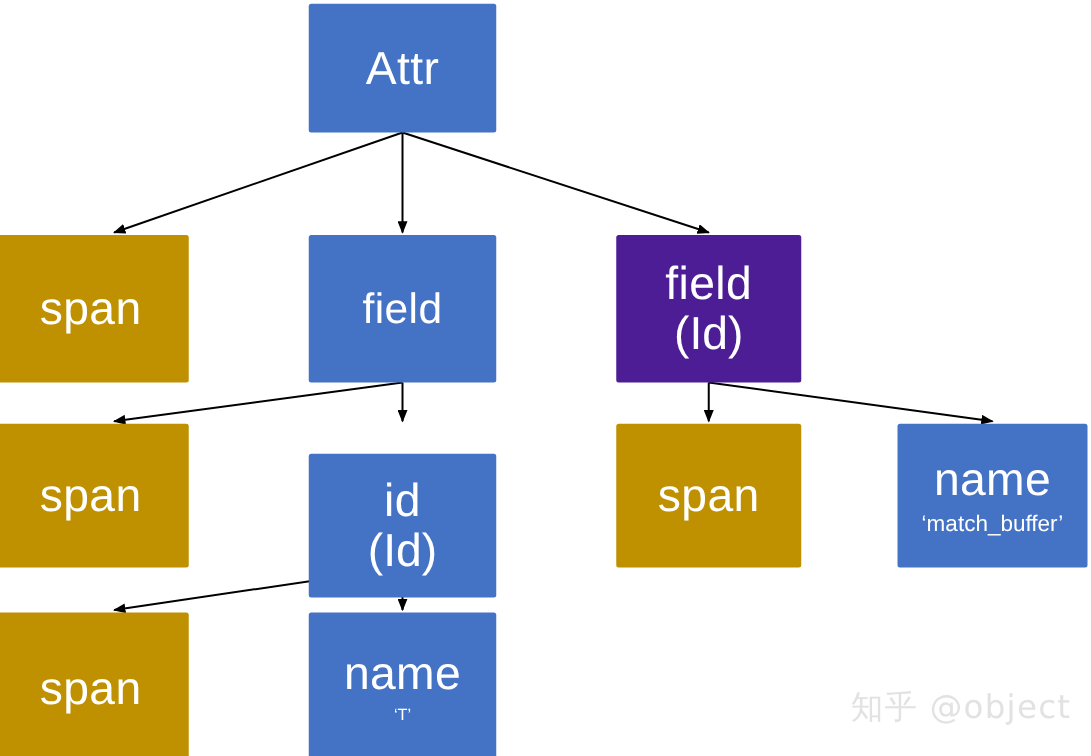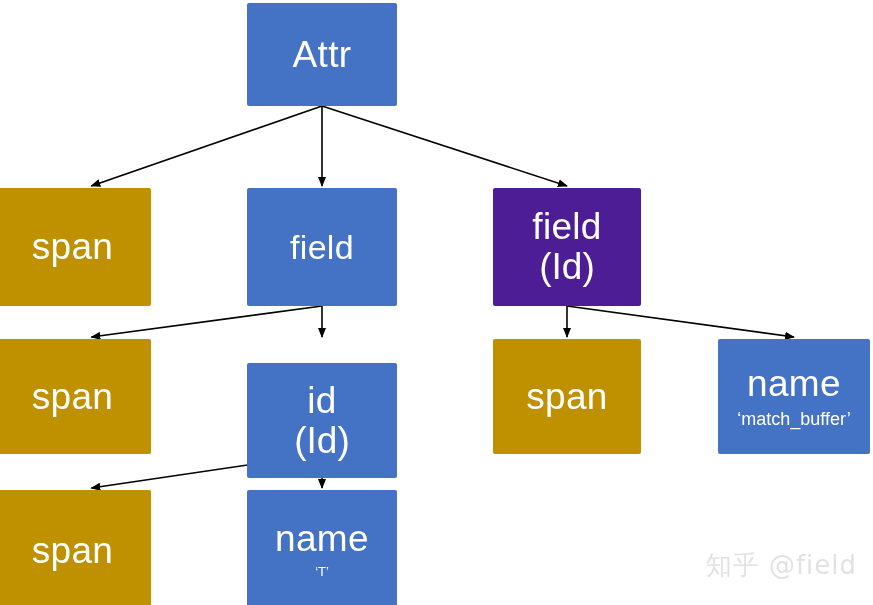--- a/index.html
+++ b/index.html
@@ -124,15 +124,15 @@
       </div>
       <div class="node" style="left: -6px; top: 490px; width: 157px; height: 122px; background: rgb(191, 144, 0); color: rgb(255, 255, 255);">
         <div class="title">span</div>
       </div>
       <div class="node" style="left: 247px; top: 490px; width: 150px; height: 118px; background: rgb(68, 114, 196); color: rgb(255, 255, 255);">
         <div class="title">name</div>
         <div class="lit tiny">‘T’</div>
       </div>
     </div>
 
-  <div class="watermark">知乎 @field</div>
+  <div class="watermark">知乎 @object</div>
 
 </div>
 
 </body></html>

